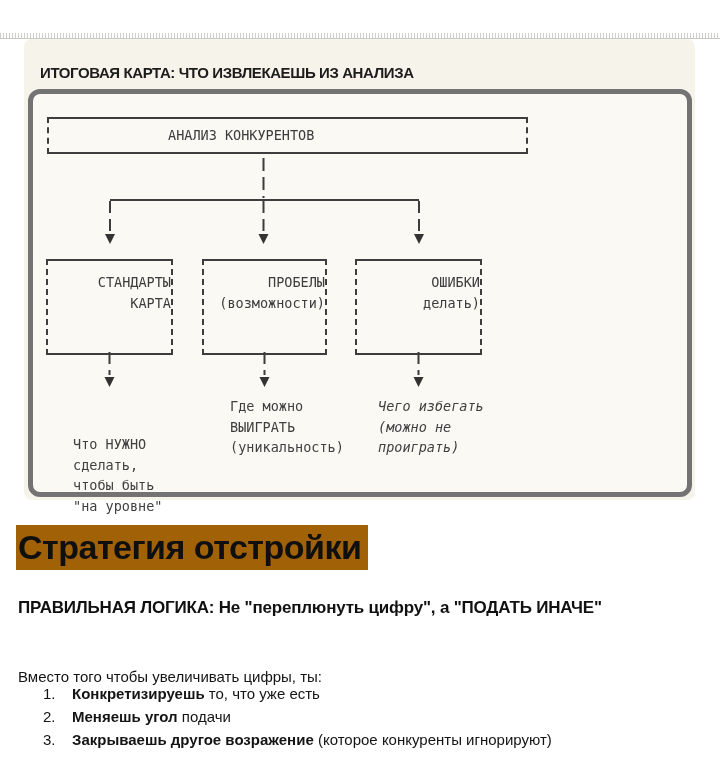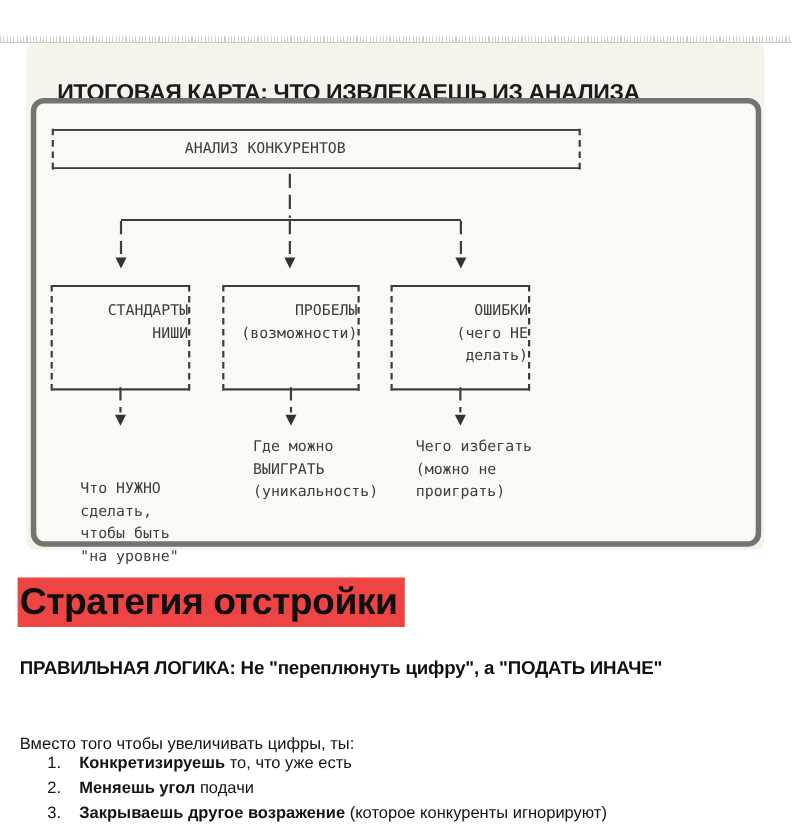--- a/index.html
+++ b/index.html
@@ -7,22 +7,22 @@
         font-family:"Liberation Sans",sans-serif;color:#141414;}
 
   
   .divider{position:absolute;left:0;top:33px;width:720px;height:5px;
            background:repeating-linear-gradient(90deg,#cfcfc9 0 1px,transparent 1px 3px);
            border-bottom:1px solid #c9c9c3;}
 
   
   .panel{position:absolute;left:24px;top:39px;width:671px;height:461px;
          background:#f6f3ea;border-radius:8px;}
-  .panel-title{position:absolute;left:12px;top:19px;margin:16px;
-               font-size:21px;line-height:22px;font-weight:bold;color:#1c1c1c;
+  .panel-title{position:absolute;left:12px;top:19px;margin:4px;
+               font-size:15px;line-height:22px;font-weight:bold;color:#1c1c1c;
                letter-spacing:-0.4px;white-space:nowrap;}
 
   
   .card{position:absolute;left:4px;top:50px;width:654px;height:398px;
         background:#fbf9f3;border:5px solid #737373;border-radius:12px;}
   .card svg{position:absolute;left:0;top:0;}
 
   .mono{font-family:"DejaVu Sans Mono","Liberation Mono",monospace;color:#3c3c3c;}
 
   .root-box{position:absolute;left:14px;top:23px;width:481px;height:37px;box-sizing:border-box;
@@ -32,25 +32,25 @@
   .cbox{position:absolute;top:165px;height:96px;box-sizing:border-box;
         border:2px #3d3d3d;border-style:solid dashed;
         font-size:13.5px;line-height:20.5px;padding-top:11px;text-align:right;}
   .b1{left:13px;width:127px;}
   .b2{left:169px;width:125px;}
   .b3{left:322px;width:127px;}
 
   .dlabel{position:absolute;top:302px;font-size:13.5px;line-height:20.6px;color:#3f3f3f;white-space:nowrap;}
   .l1{left:40px;margin-top:38px;}
   .l2{left:197px;}
-  .l3{left:345px;}
+  .l3{left:345px;font-style:italic;}
 
   
   .h1{position:absolute;left:16px;top:525px;margin:0;}
-  .h1 .hl{display:inline-block;background:#ef4444;color:#0f0f0f;
+  .h1 .hl{display:inline-block;background:#a16207;color:#0f0f0f;
           font-size:34px;line-height:45px;font-weight:bold;letter-spacing:-0.5px;
           padding:0 7px 0 2px;}
   .sub{position:absolute;left:18px;top:598px;margin:0;font-size:17px;line-height:20px;
        font-weight:bold;color:#111;letter-spacing:-0.2px;white-space:nowrap;}
   .intro{position:absolute;left:18px;top:668px;margin:0;font-size:15px;line-height:18px;color:#141414;}
 
   .li-row{position:absolute;left:43px;display:flex;font-size:15px;line-height:18px;color:#141414;white-space:nowrap;}
   .li-1{top:685px;} .li-2{top:708px;} .li-3{top:731px;}
   .num{display:inline-block;width:16px;margin-right:13px;}
   .li-text b{font-weight:bold;}
@@ -86,29 +86,28 @@
           <polygon points="380.5,283 390.5,283 385.5,293"></polygon>
         </g>
       </svg>
 
       <div class="root-box mono">
         <span>АНАЛИЗ КОНКУРЕНТОВ</span>
       </div>
 
       <div class="cbox b1 mono">
         <div>СТАНДАРТЫ</div>
-        <div>НИШИ</div>
+        <div>КАРТА</div>
       </div>
       <div class="cbox b2 mono">
         <div>ПРОБЕЛЫ</div>
         <div>(возможности)</div>
       </div>
       <div class="cbox b3 mono">
         <div>ОШИБКИ</div>
-        <div>(чего НЕ</div>
         <div>делать)</div>
       </div>
 
       <div class="dlabel l1 mono">
         <div>Что НУЖНО</div>
         <div>сделать,</div>
         <div>чтобы быть</div>
         <div>"на уровне"</div>
       </div>
       <div class="dlabel l2 mono">

